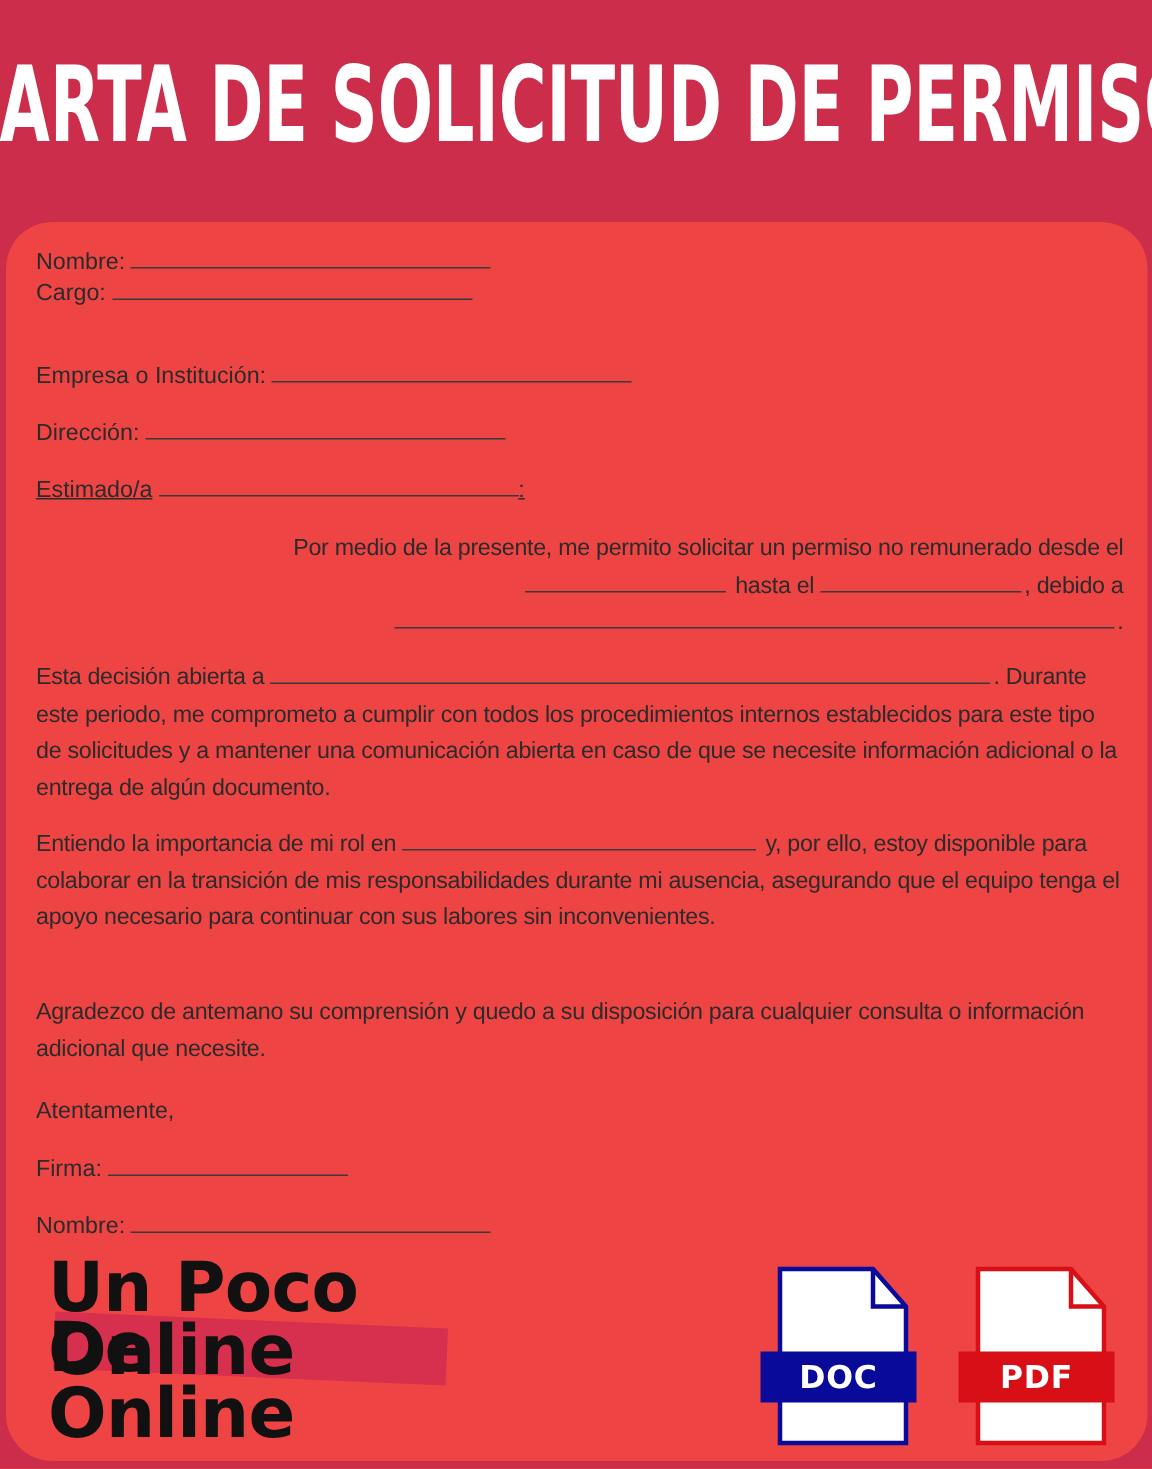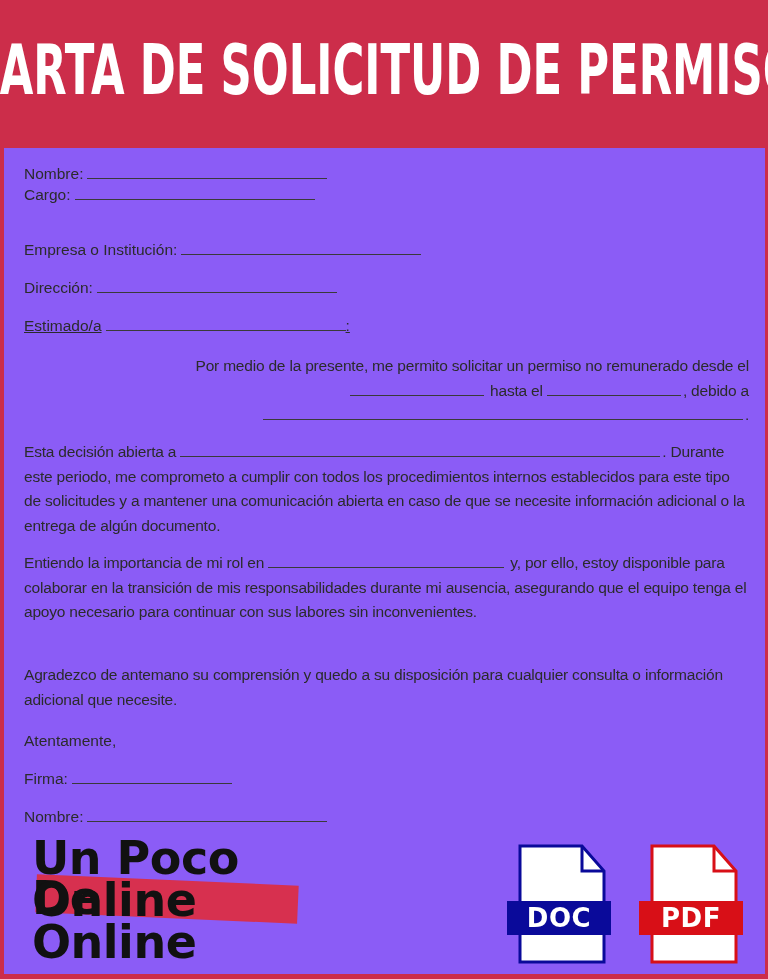--- a/index.html
+++ b/index.html
@@ -19,21 +19,22 @@
     font-weight: bold;
     font-size: 70px;
     letter-spacing: 0px;
     transform: scaleX(0.62);
     white-space: nowrap;
     line-height: 1;
     margin-top: -8px;
   }
   .panel {
     position: absolute; left: 4px; top: 148px; width: 761px; height: 826px;
-    background: #8b5cf6;
+    background: #ef4444;
+    border-radius: 31px;
   }
   .letter {
     position: absolute; left: 20px; top: 0; width: 725px;
     color: #2b2b2b; font-size: 15.5px;
   }
   .field { position: absolute; left: 0; white-space: nowrap; }
   .blank {
     display: inline-block; border-bottom: 1.3px solid #3a3a3a;
     height: 14px; vertical-align: baseline; margin-left: 4px;
   }
@@ -49,21 +50,21 @@
   .logo-line {
     position: absolute; left: 0; width: 270px; text-align: left;
     font-family: "DejaVu Sans", sans-serif; font-weight: bold; color: #111111;
     font-size: 46px; line-height: 40px; letter-spacing: -0.5px;
   }
   .file-icon { position: absolute; top: 695px; width: 110px; height: 122px; }
   .file-label {
     position: absolute; left: 0; top: 58px; width: 110px; height: 34px;
     display: flex; align-items: center; justify-content: center;
     color: #ffffff; font-family: "DejaVu Sans", sans-serif; font-weight: bold;
-    font-size: 26px; letter-spacing: 0.5px;
+    font-size: 21px; letter-spacing: 0.5px;
   }
 </style>
 </head>
 <body>
 
 <div class="page">
 
   <div class="header">
     <div class="header-title">CARTA DE SOLICITUD DE PERMISO</div>
   </div>

